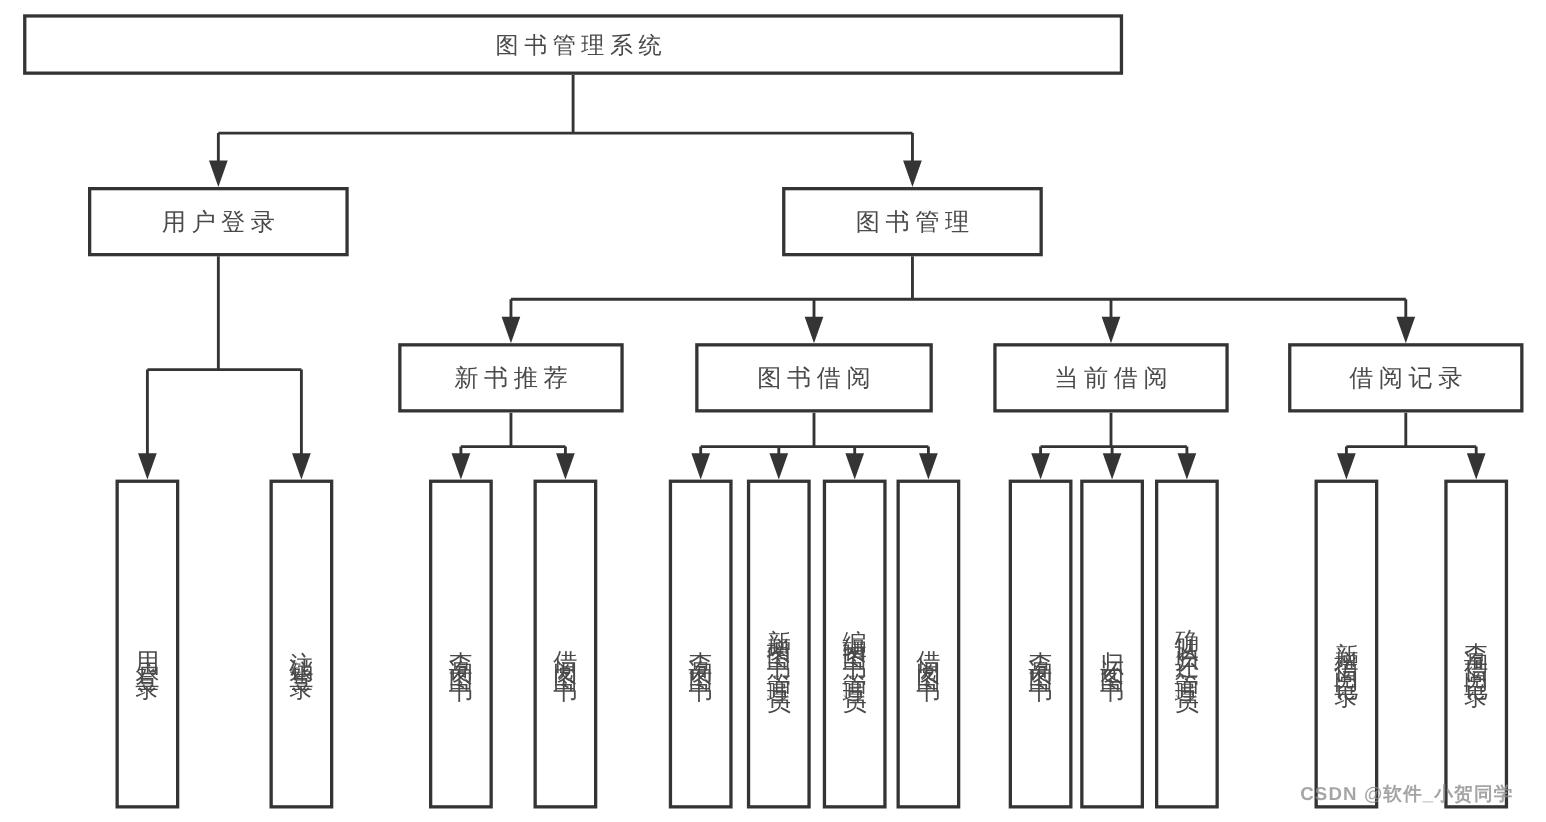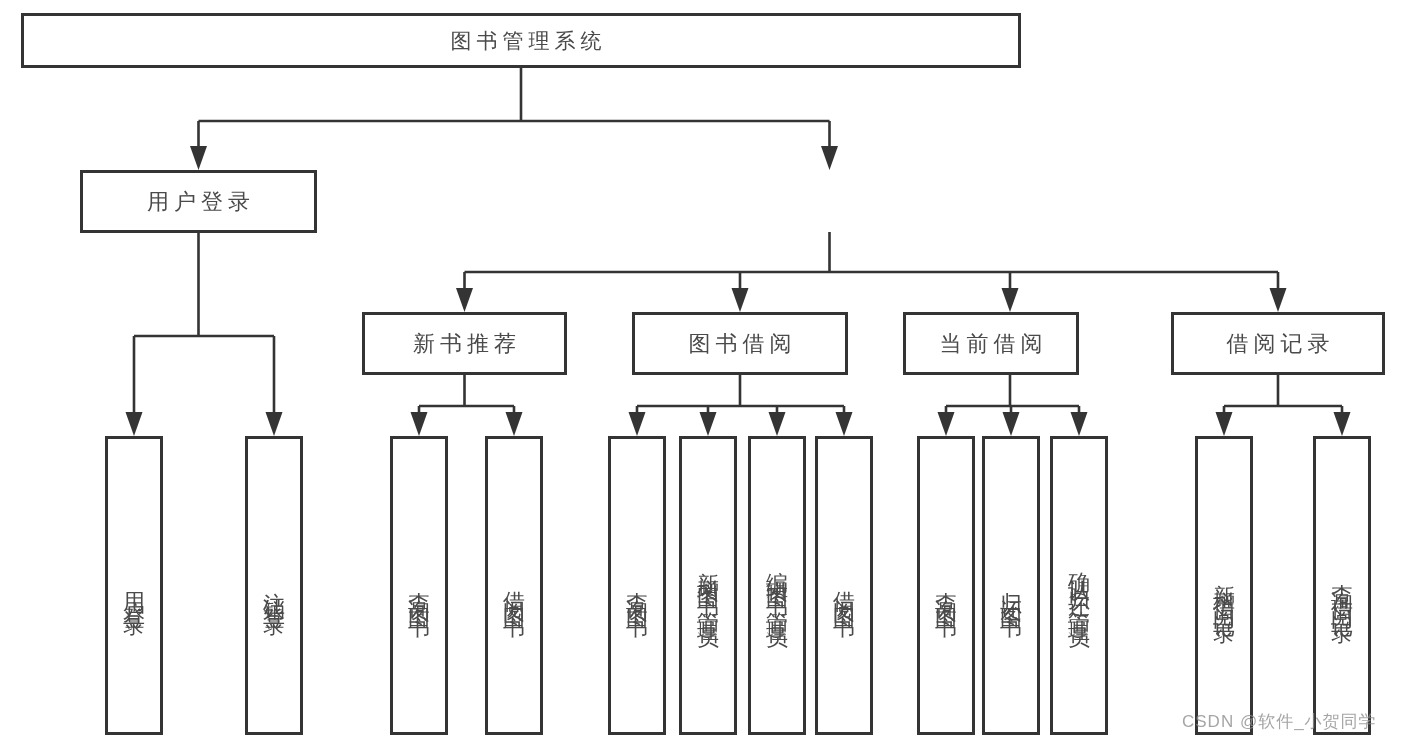--- a/index.html
+++ b/index.html
@@ -35,20 +35,21 @@
     font-size:22px;
     letter-spacing:8px;
     padding-top:8px;
   }
   #watermark{
     position:absolute;left:1182px;top:710px;
     font-size:17px;letter-spacing:1px;
     color:var(--watermark,#8f8f8f);
     opacity:.8;
     z-index:5;
+    font-weight:bold;
   }
 </style>
 </head>
 <body>
 
 <div id="canvas">
 
   <svg id="connectors" viewBox="0 0 1405 747" xmlns="http://www.w3.org/2000/svg">
 
     <path d="M521,68 V121 M198.5,121 H829.5
@@ -84,24 +85,25 @@
     <polygon points="937.5,412 954.5,412 946,436"></polygon>
     <polygon points="1002.5,412 1019.5,412 1011,436"></polygon>
     <polygon points="1070.5,412 1087.5,412 1079,436"></polygon>
     <polygon points="1215.5,412 1232.5,412 1224,436"></polygon>
     <polygon points="1333.5,412 1350.5,412 1342,436"></polygon>
   </svg>
 
   <div class="box root-box" style="left:21px;top:13px;width:1000px;height:55px">图书管理系统</div>
 
   <div class="box h" style="left:80px;top:170px;width:237px;height:63px">用户登录</div>
+  <div class="box h" style="left:711px;top:170px;width:237px;height:63px">图书管理</div>
 
   <div class="box h" style="left:632px;top:312px;width:216px;height:63px">图书借阅</div>
   <div class="box h" style="left:362px;top:312px;width:205px;height:63px">新书推荐</div>
-  <div class="box h" style="left:903px;top:312px;width:176px;height:63px">当前借阅</div>
+  <div class="box h" style="left:903px;top:312px;width:214px;height:63px">当前借阅</div>
   <div class="box h" style="left:1171px;top:312px;width:214px;height:63px">借阅记录</div>
 
   <div class="box v" style="left:105px;top:436px;width:58px;height:299px">用户登录</div>
   <div class="box v" style="left:245px;top:436px;width:58px;height:299px">注销登录</div>
 
   <div class="box v" style="left:390px;top:436px;width:58px;height:299px">查询图书</div>
   <div class="box v" style="left:485px;top:436px;width:58px;height:299px">借阅图书</div>
 
   <div class="box v" style="left:608px;top:436px;width:58px;height:299px">查询图书</div>
   <div class="box v" style="left:679px;top:436px;width:58px;height:299px">新增图书（管理员）</div>

